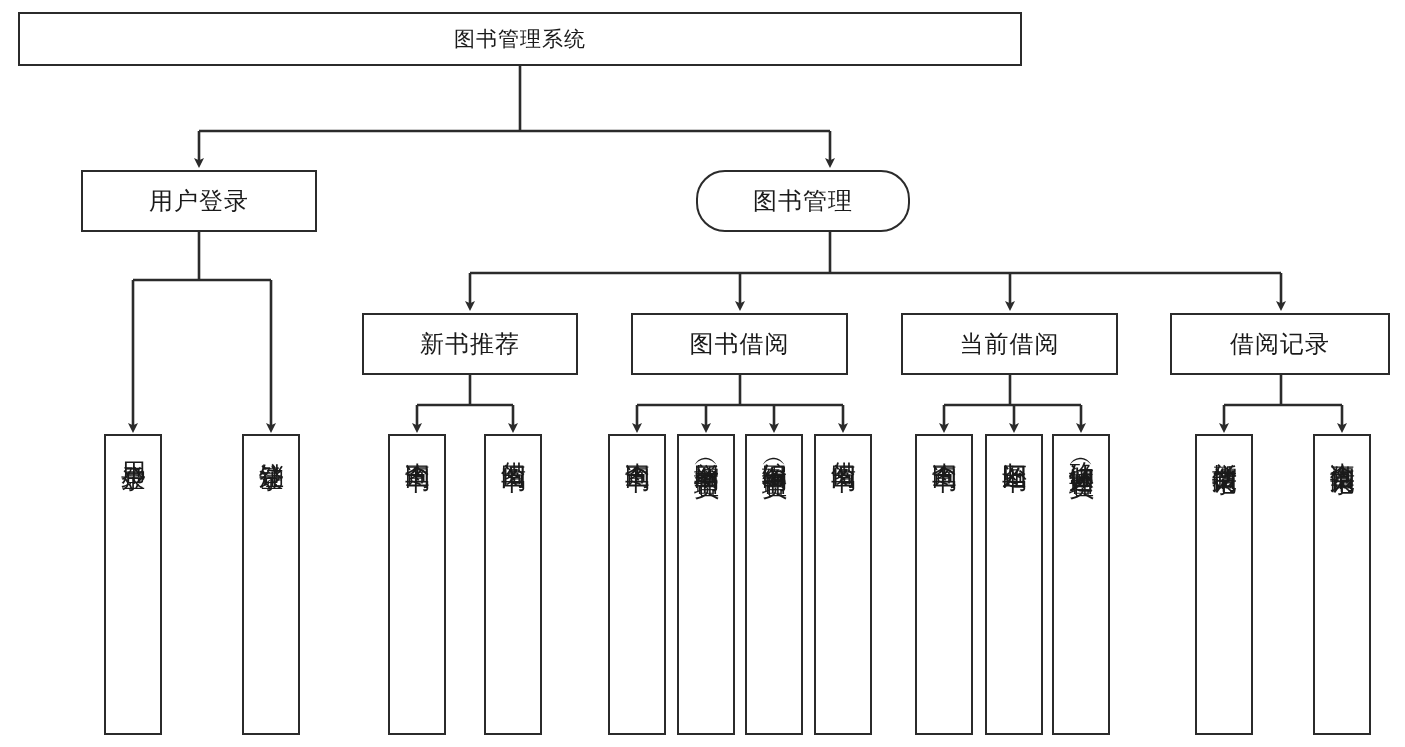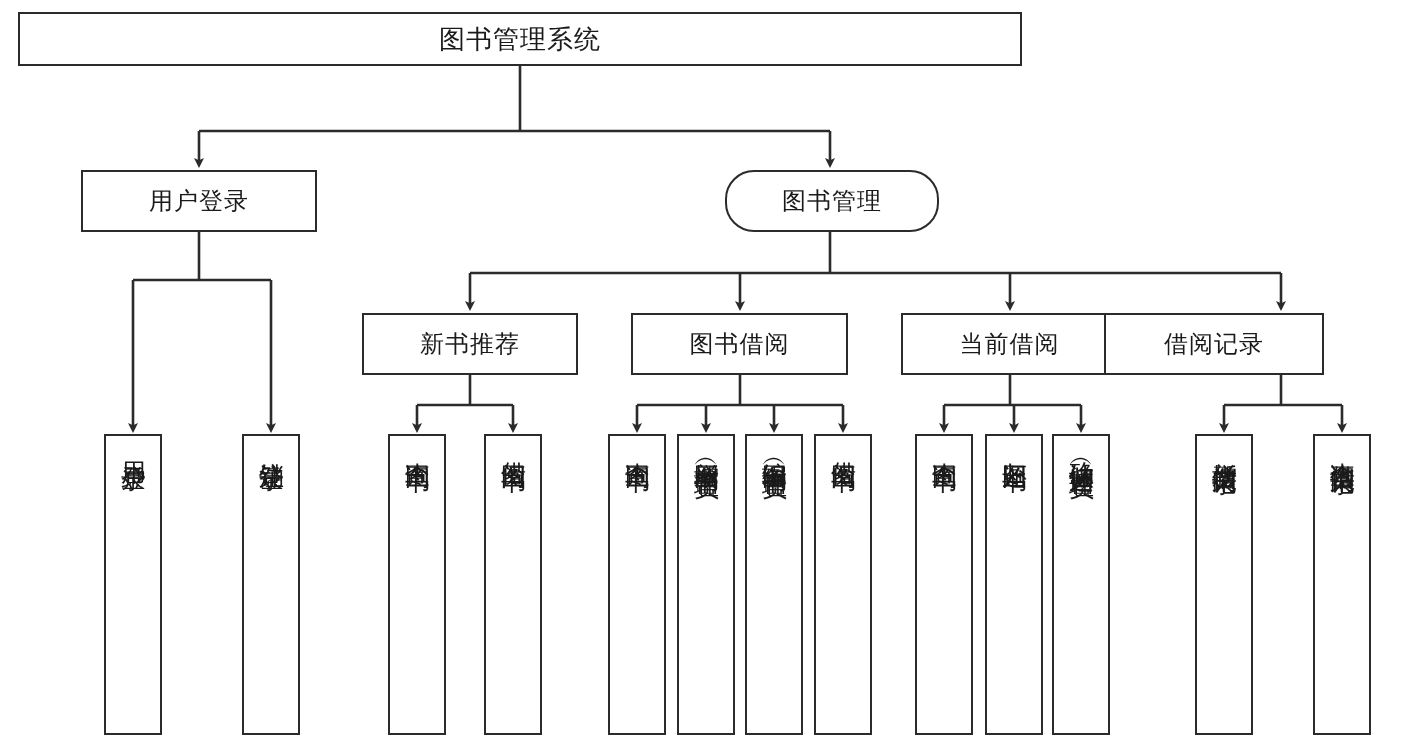--- a/index.html
+++ b/index.html
@@ -34,21 +34,21 @@
     display: flex;
     align-items: center;
     justify-content: center;
     color: #1a1a1a;
   }
   .node.horizontal {
     font-size: 24px;
     letter-spacing: 1px;
   }
   .node.root {
-    font-size: 26px;
+    font-size: 21px;
   }
   .node.leaf {
     align-items: flex-start;
     justify-content: center;
     padding-top: 6px;
   }
   .vlabel {
     writing-mode: vertical-rl;
     text-orientation: upright;
     font-size: 25px;
@@ -125,34 +125,34 @@
     </g>
   </svg>
 
   <div class="node horizontal root" style="left:18px; top:12px; width:1004px; height:54px;">
     <span class="hlabel">图书管理系统</span>
   </div>
 
   <div class="node horizontal" style="left:81px; top:170px; width:236px; height:62px;">
     <span class="hlabel">用户登录</span>
   </div>
-  <div class="node horizontal" style="left:725px; top:170px; width:214px; height:62px;border-radius:29px;">
+  <div class="node horizontal" style="left:696px; top:170px; width:214px; height:62px;border-radius:29px;">
     <span class="hlabel">图书管理</span>
   </div>
 
   <div class="node horizontal" style="left:631px; top:313px; width:217px; height:62px;">
     <span class="hlabel">图书借阅</span>
   </div>
   <div class="node horizontal" style="left:362px; top:313px; width:216px; height:62px;">
     <span class="hlabel">新书推荐</span>
   </div>
   <div class="node horizontal" style="left:901px; top:313px; width:217px; height:62px;">
     <span class="hlabel">当前借阅</span>
   </div>
-  <div class="node horizontal" style="left:1104px; top:313px; width:220px; height:62px;">
+  <div class="node horizontal" style="left:1170px; top:313px; width:220px; height:62px;">
     <span class="hlabel">借阅记录</span>
   </div>
 
   <div class="node leaf" style="left:104px; top:434px; width:58px; height:301px;">
     <span class="vlabel">用户登录</span>
   </div>
   <div class="node leaf" style="left:242px; top:434px; width:58px; height:301px;">
     <span class="vlabel">注销登录</span>
   </div>
 

